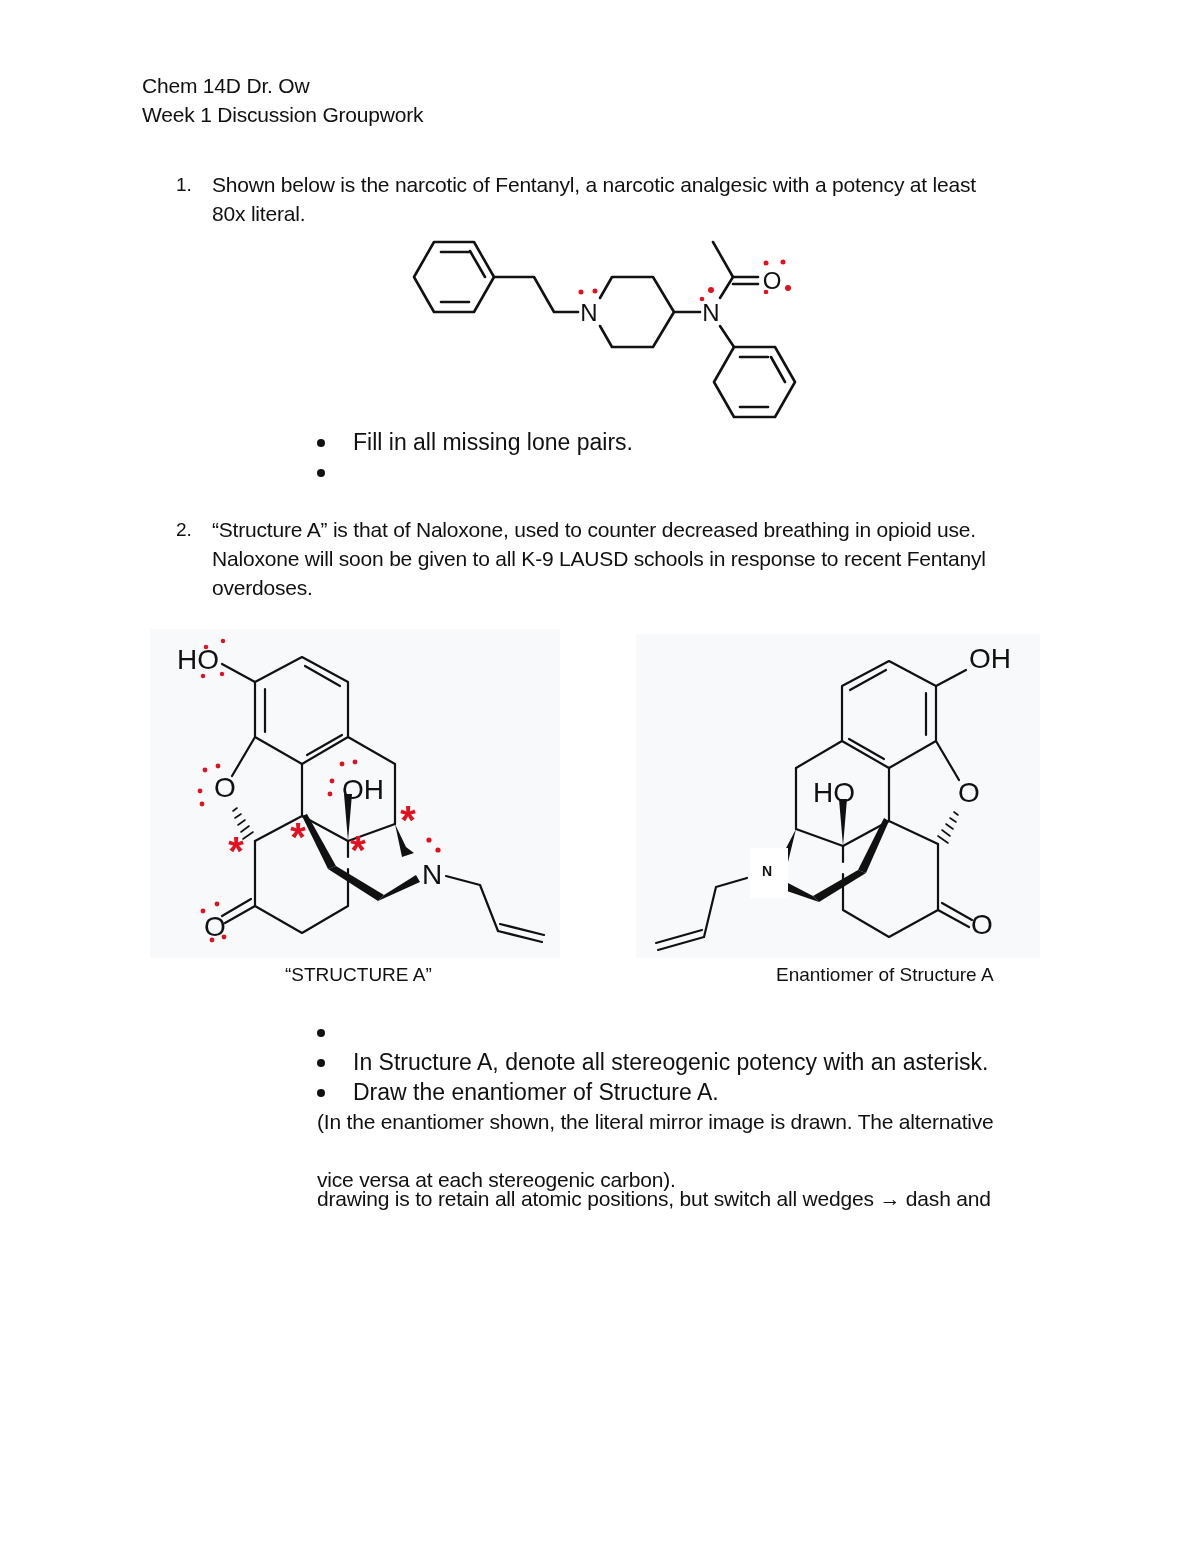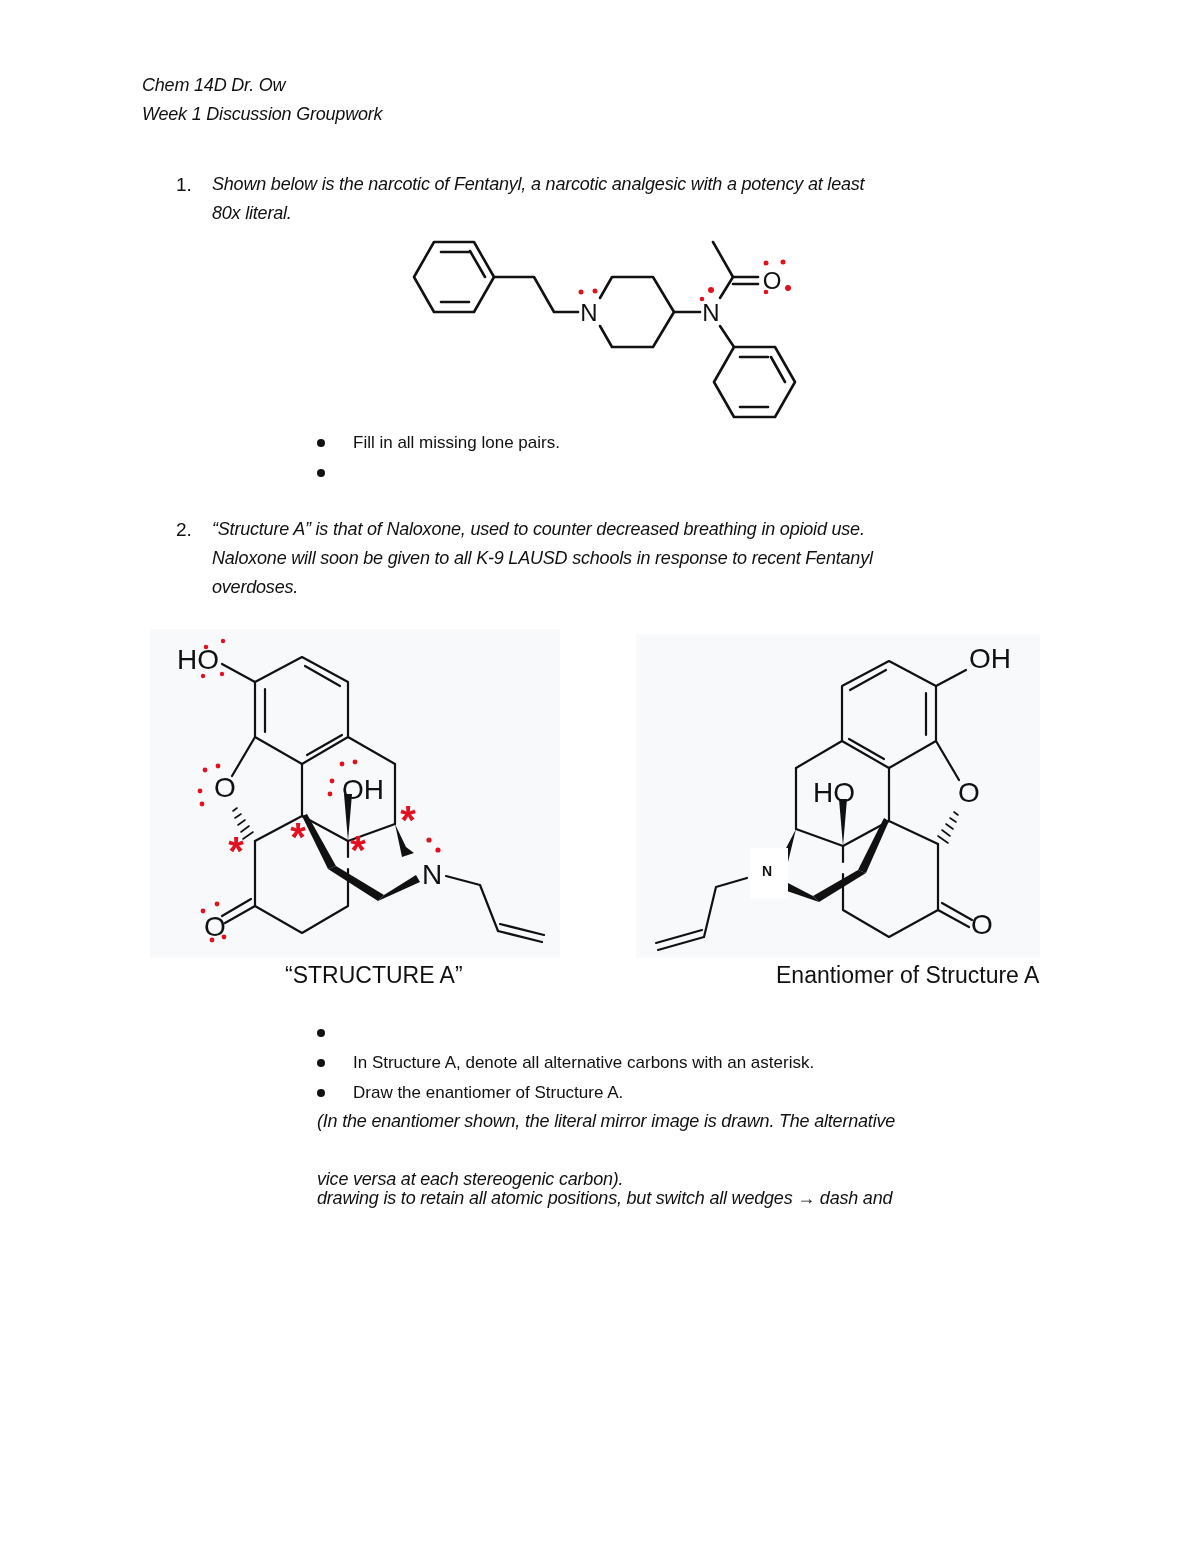--- a/index.html
+++ b/index.html
@@ -1,26 +1,26 @@
 <!DOCTYPE html>
 <html><head>
 <meta charset="utf-8">
 <style>
   html, body { margin: 0; padding: 0; background: #ffffff; }
   body { width: 1200px; height: 1553px; position: relative; overflow: hidden;
          font-family: "Liberation Sans", "DejaVu Sans", sans-serif; color: #111; }
-  .txt { position: absolute; font-size: 18px; line-height: 29px; white-space: nowrap; letter-spacing: -0.2px; font-style: italic; }
+  .txt { position: absolute; font-size: 21px; line-height: 29px; white-space: nowrap; letter-spacing: -0.2px; }
   .hdr { left: 142px; }
   .num { position: absolute; font-size: 19px; line-height: 29px; }
-  .bullet { position: absolute; font-size: 17px; line-height: 29px; }
+  .bullet { position: absolute; font-size: 23px; line-height: 29px; }
   .bullet .dot { position: absolute; left: 0; top: 11px; width: 8px; height: 8px; border-radius: 50%; background: #111; }
   .bullet .lbl { position: absolute; left: 36px; top: 0; white-space: nowrap; }
   .fig { position: absolute; }
   .panel { position: absolute; background: #f8f9fb; }
-  .caption { position: absolute; font-size: 23px; line-height: 24px; white-space: nowrap; }
+  .caption { position: absolute; font-size: 19px; line-height: 24px; white-space: nowrap; }
   svg text { font-family: "Liberation Sans", "DejaVu Sans", sans-serif; }
 </style>
 </head>
 <body>
 
 <div class="txt hdr" style="top:71px;">Chem 14D Dr. Ow</div>
 <div class="txt hdr" style="top:100px;">Week 1 Discussion Groupwork</div>
 
 <div class="num" style="left:176px; top:170px;">1.</div>
 <div class="txt" style="left:212px; top:170px;">Shown below is the narcotic of Fentanyl, a narcotic analgesic with a potency at least</div>
@@ -211,21 +211,21 @@
   <text x="131" y="242" font-size="14" font-weight="bold" text-anchor="middle" fill="#111">N</text>
   <text x="346" y="300" font-size="28" text-anchor="middle" fill="#111">O</text>
 </svg>
 <div class="caption" style="left:776px; top:963px;">Enantiomer of Structure A</div>
 
 <div class="bullet" style="left:317px; top:1018px; width:720px; height:29px;">
   <span class="dot"></span>
 </div>
 <div class="bullet" style="left:317px; top:1048px; width:720px; height:29px;">
   <span class="dot"></span>
-  <span class="lbl">In Structure A, denote all alternative carbons with an asterisk.</span>
+  <span class="lbl">In Structure A, denote all stereogenic potency with an asterisk.</span>
 </div>
 <div class="bullet" style="left:317px; top:1078px; width:720px; height:29px;">
   <span class="dot"></span>
   <span class="lbl">Draw the enantiomer of Structure A.</span>
 </div>
 
 <div class="txt" style="left:317px; top:1107px;">(In the enantiomer shown, the literal mirror image is drawn. The alternative</div>
 <div class="txt" style="left:317px; top:1136px;margin-top:48px;">drawing is to retain all atomic positions, but switch all wedges → dash and</div>
 <div class="txt" style="left:317px; top:1165px;">vice versa at each stereogenic carbon).</div>
 

